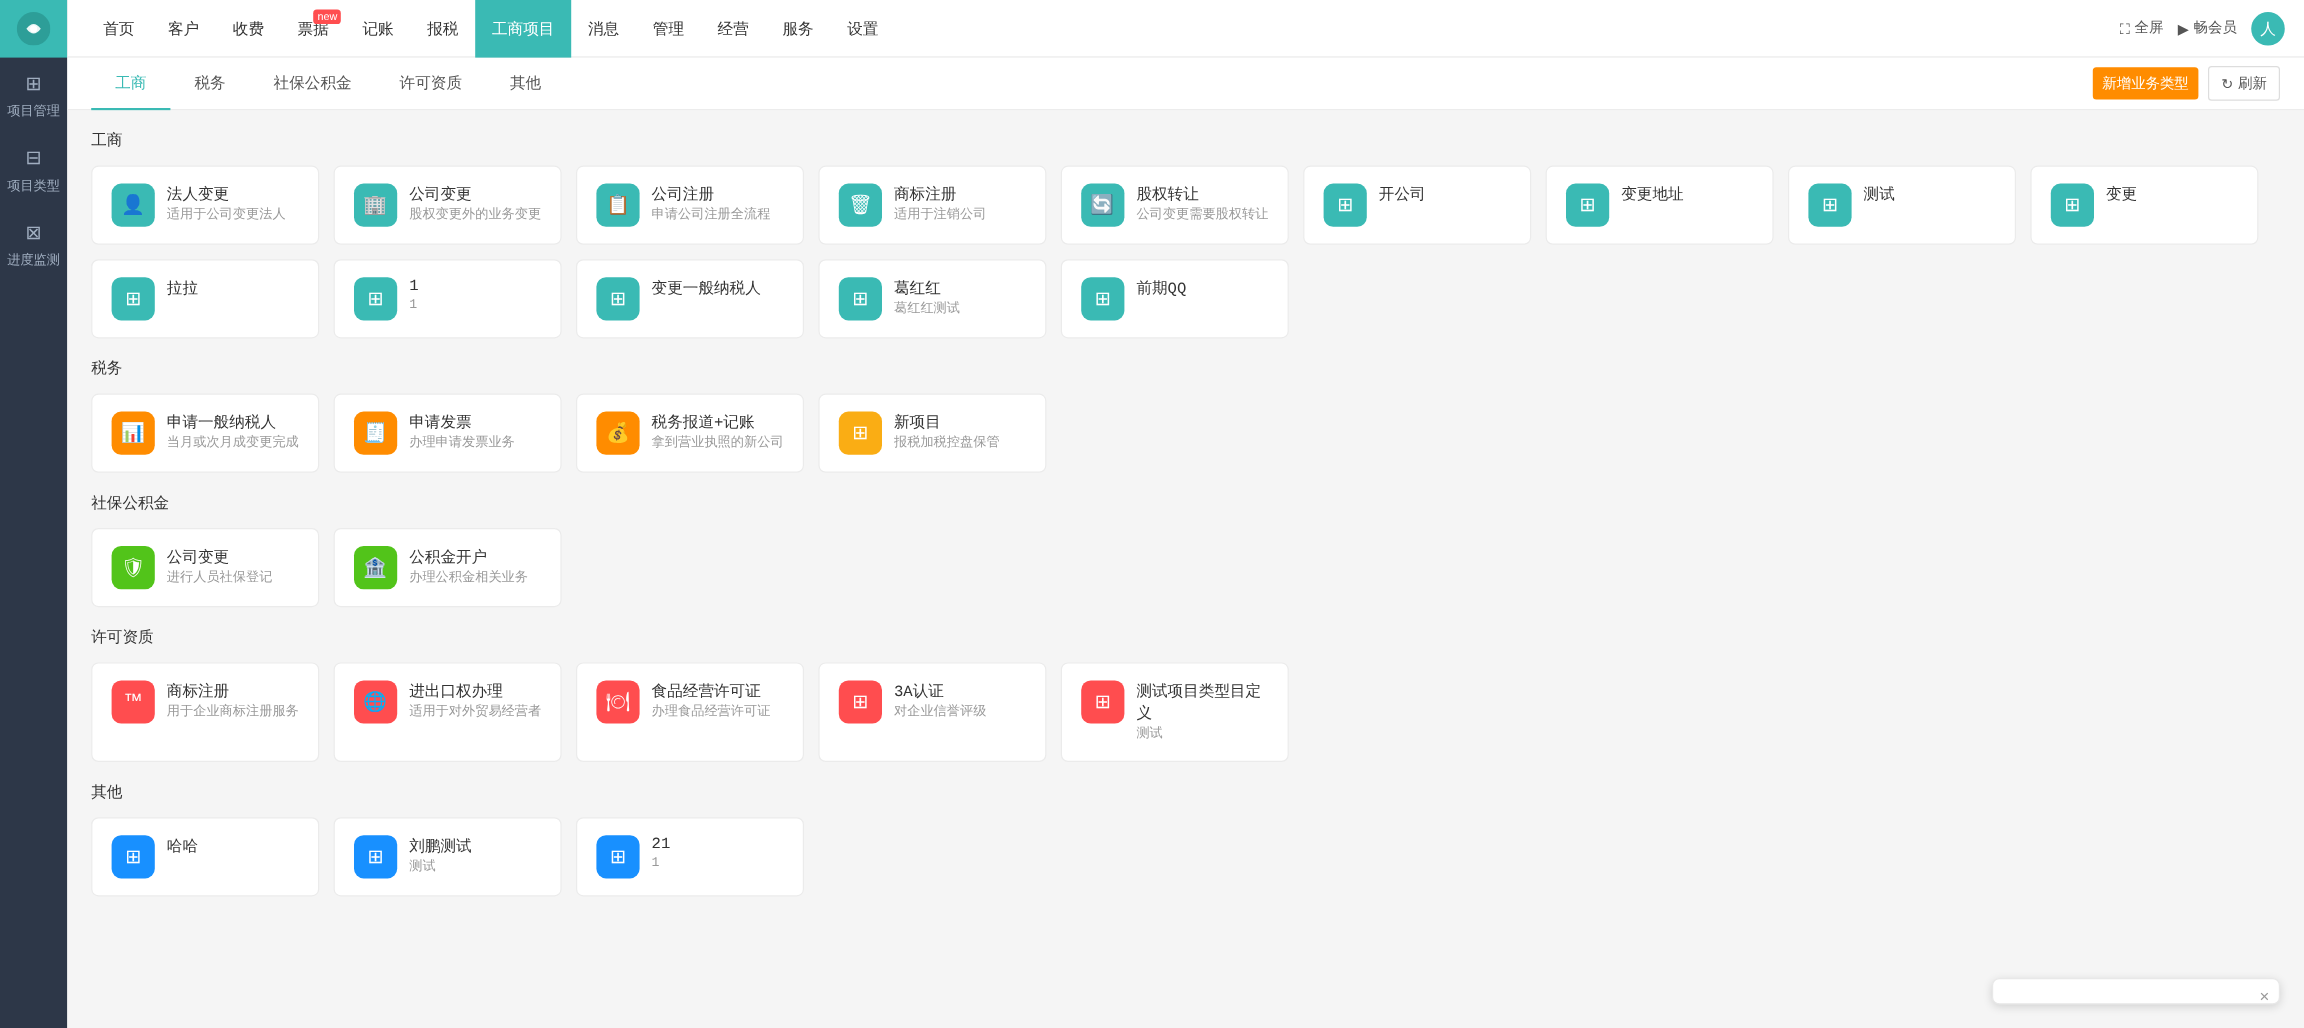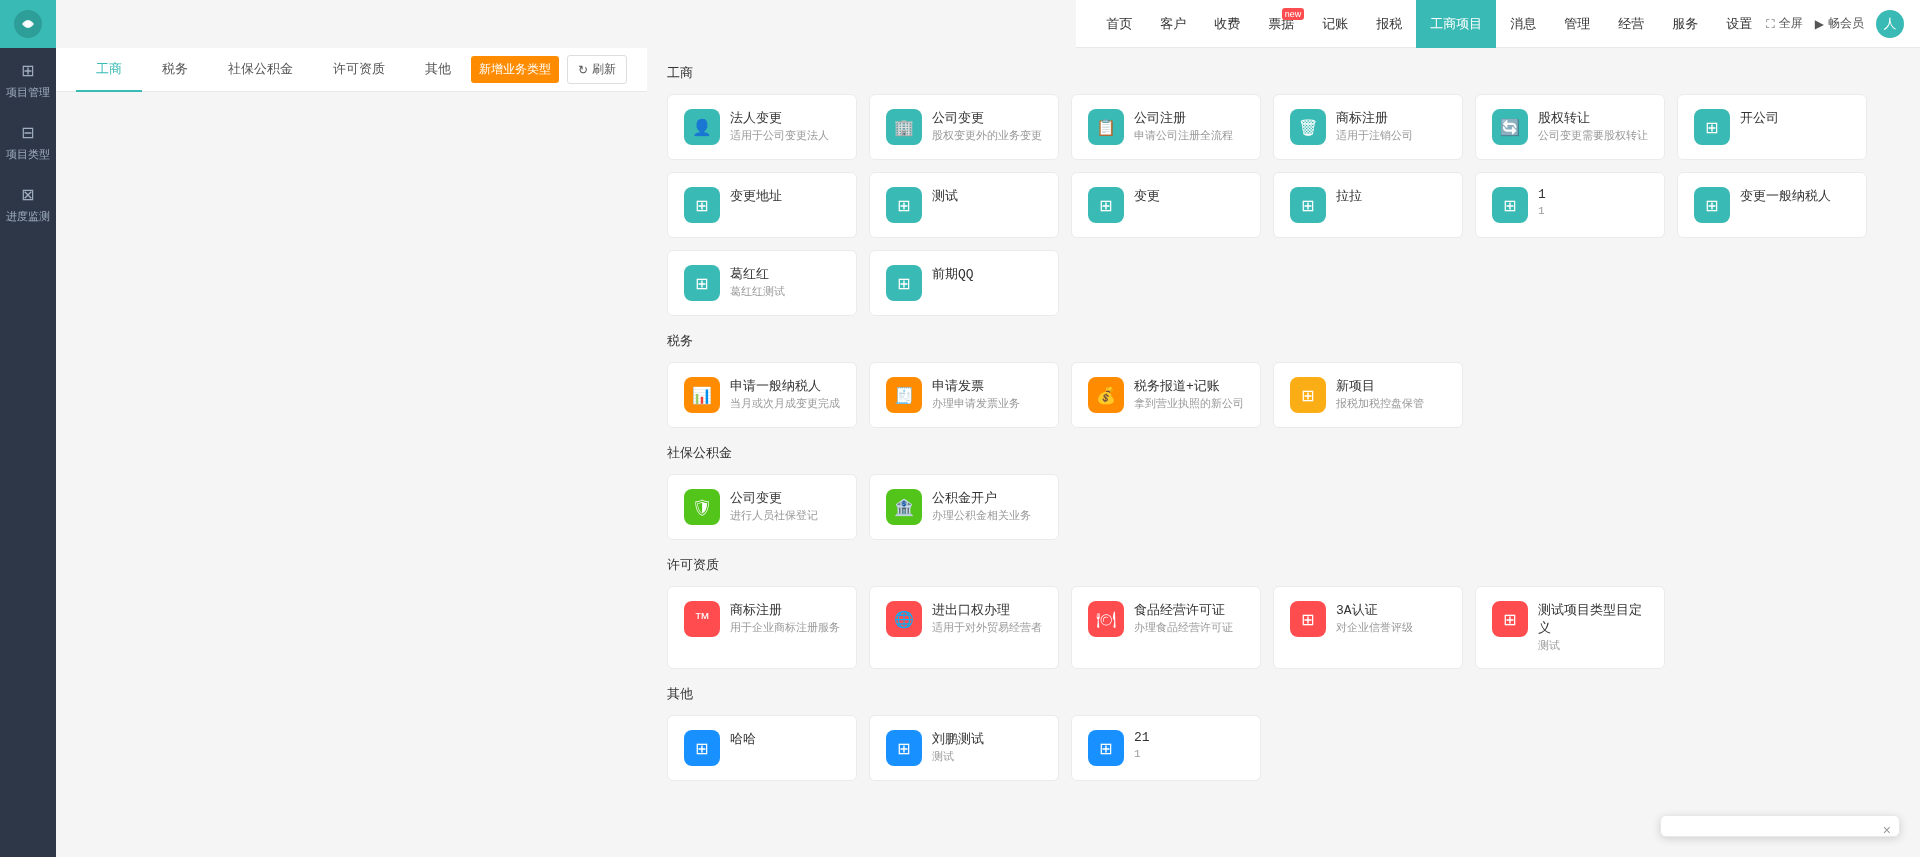--- a/index.html
+++ b/index.html
@@ -44,21 +44,20 @@
       justify-content: center;
       font-size: 16px;
     }
 
     
     .main-area {
       flex: 1;
       display: flex;
       flex-direction: column;
       overflow: hidden;
-      align-items: flex-end;
     }
 
     
     .topnav {
       height: 48px;
       background: #fff;
       display: flex;
       align-items: center;
       padding: 0 16px;
       border-bottom: 1px solid #e8e8e8;
@@ -328,21 +327,21 @@
       <div class="topnav-right-item">
         <span>▶</span>
         <span>畅会员</span>
       </div>
       <div class="avatar">
         <span>人</span>
       </div>
     </div>
   </div>
 
-  <div style="display:flex; flex-direction:row; flex:1; overflow:hidden;">
+  <div style="display:flex; flex-direction:column; flex:1; overflow:hidden;">
 
     <div class="tabs-bar">
       <div class="tabs-left">
         <div class="tab-item active">工商</div>
         <div class="tab-item">税务</div>
         <div class="tab-item">社保公积金</div>
         <div class="tab-item">许可资质</div>
         <div class="tab-item">其他</div>
       </div>
       <div class="tabs-right">

